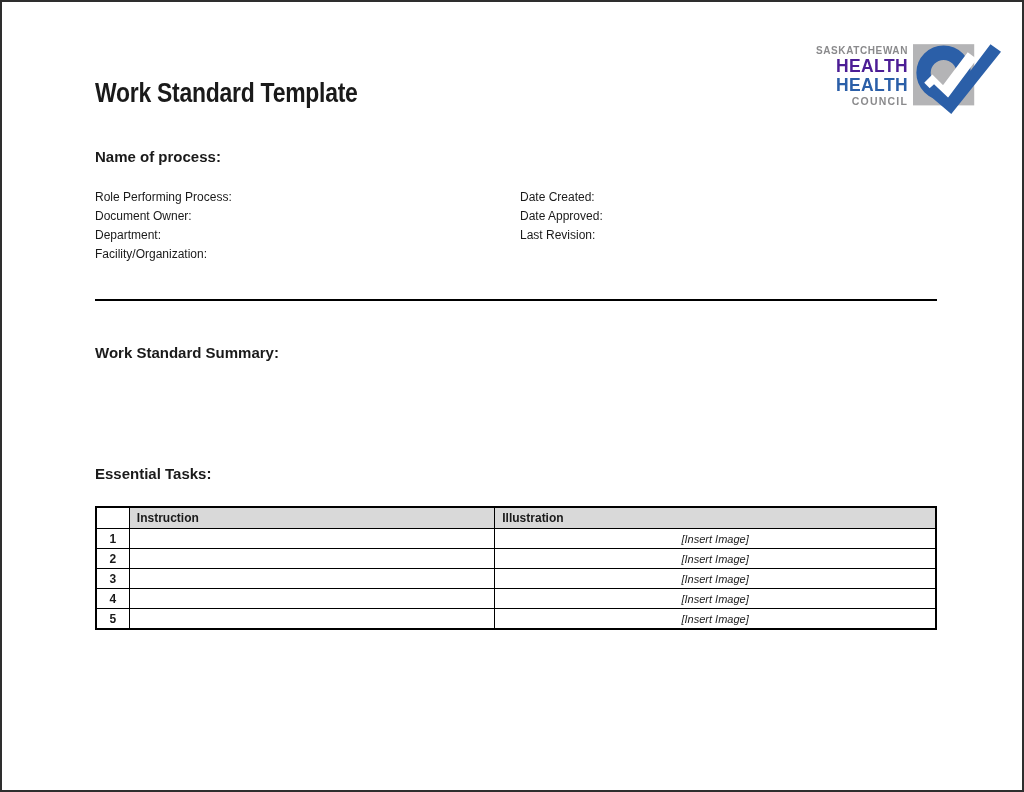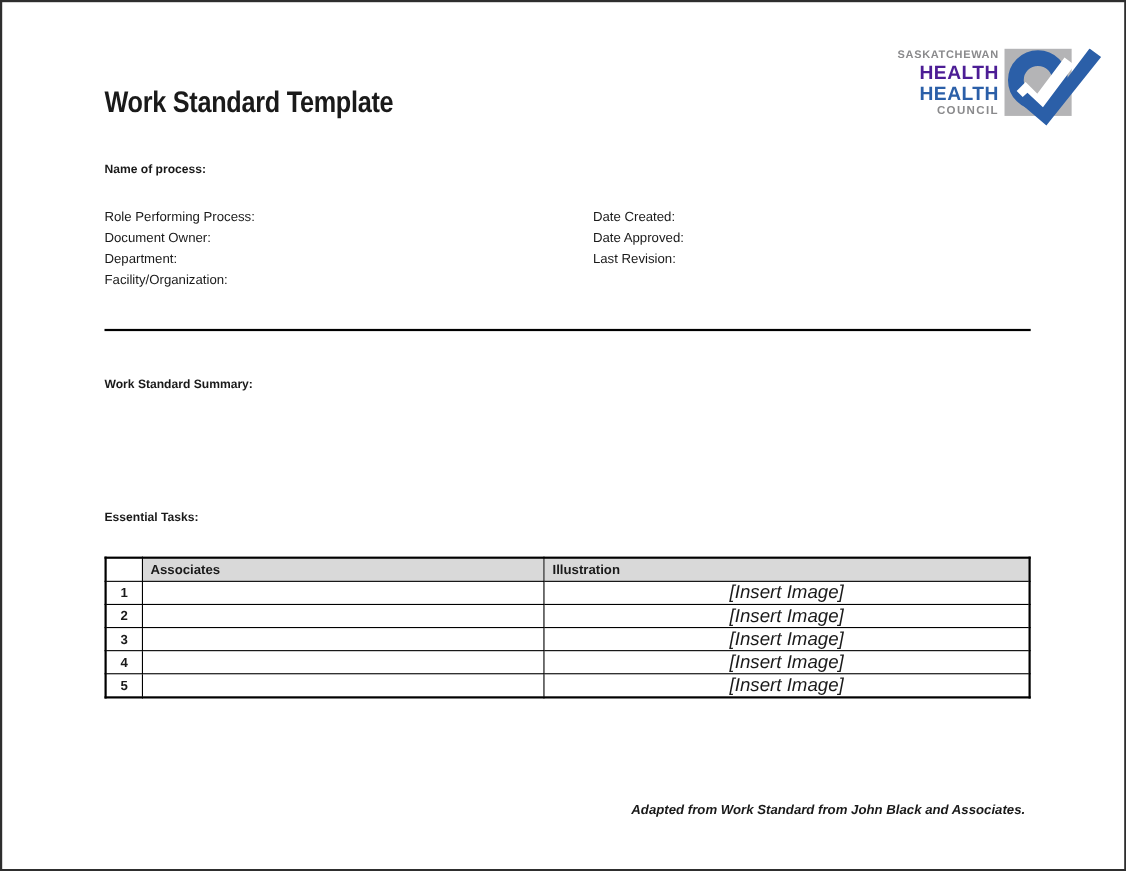--- a/index.html
+++ b/index.html
@@ -27,28 +27,28 @@
   .logo-text {
     text-align:right; line-height:1; margin-top:2px; flex:1 1 auto;
     white-space:nowrap;
   }
   .logo-sask   { font-size:10px; font-weight:bold; letter-spacing:0.6px; color:#8a8a8c; margin-bottom:2px; }
   .logo-health { font-size:17.5px; font-weight:bold; letter-spacing:0.4px; color:#4c1d95; margin-bottom:1px; }
   .logo-quality{ font-size:17.5px; font-weight:bold; letter-spacing:0.4px; color:#2b5fa8; margin-bottom:2px; }
   .logo-council{ font-size:10.5px; font-weight:bold; letter-spacing:1.2px; color:#8a8a8c; }
   .logo-mark { flex:0 0 auto; margin-left:5px; }
 
-  .section-label { position:absolute; left:93px; font-size:11px; font-weight:bold; }
+  .section-label { position:absolute; left:93px; font-size:15px; font-weight:bold; }
   .lbl-name    { top:146px; }
   .lbl-summary { top:342px; }
   .lbl-tasks   { top:463px; }
 
   .meta-col { position:absolute; top:186px; font-size:12px; font-weight:normal; line-height:19px; }
   .meta-left  { left:93px; }
-  .meta-right { left:537px; }
+  .meta-right { left:518px; }
 
   .rule {
     position:absolute; left:93px; top:297px;
     width:842px; height:2px; background:#000;
   }
 
   .tasks-table {
     position:absolute; left:93px; top:504px;
     width:842px; border-collapse:collapse; table-layout:fixed;
     border:2px solid #000;
@@ -59,21 +59,21 @@
     padding:0 7px;
     overflow:hidden; white-space:nowrap;
   }
   .tasks-table th { height:20px; font-weight:bold; text-align:left; background:#d9d9d9; }
   .tasks-table th.corner { background:#ffffff; }
   .tasks-table td { height:19px; }
   .col-num  { width:33px; }
   .col-ins  { width:362px; }
   .col-ill  { width:437px; }
   td.num  { text-align:center; font-weight:bold; }
-  td.ill  { text-align:center; font-style:italic; font-size:17px; }
+  td.ill  { text-align:center; font-style:italic; font-size:11px; }
 
   .footer-note {
     position:absolute; top:727px; right:90px;
     font-size:12px; font-weight:bold; font-style:italic;
     white-space:nowrap;
   }
 </style>
 </head>
 <body>
 
@@ -121,21 +121,21 @@
 
   <table class="tasks-table">
     <colgroup>
         <col class="col-num">
         <col class="col-ins">
         <col class="col-ill">
       </colgroup>
     <thead>
       <tr>
         <th class="corner"></th>
-        <th>Associates</th>
+        <th>Instruction</th>
         <th>Illustration</th>
       </tr>
     </thead>
     <tbody>
       <tr>
         <td class="num">1</td>
         <td class="ins"></td>
         <td class="ill">[Insert Image]</td>
       </tr>
       <tr>
@@ -154,15 +154,14 @@
         <td class="ill">[Insert Image]</td>
       </tr>
       <tr>
         <td class="num">5</td>
         <td class="ins"></td>
         <td class="ill">[Insert Image]</td>
       </tr>
     </tbody>
   </table>
 
-  <div class="footer-note">Adapted from Work Standard from John Black and Associates.</div>
 
 </div>
 
 </body></html>

